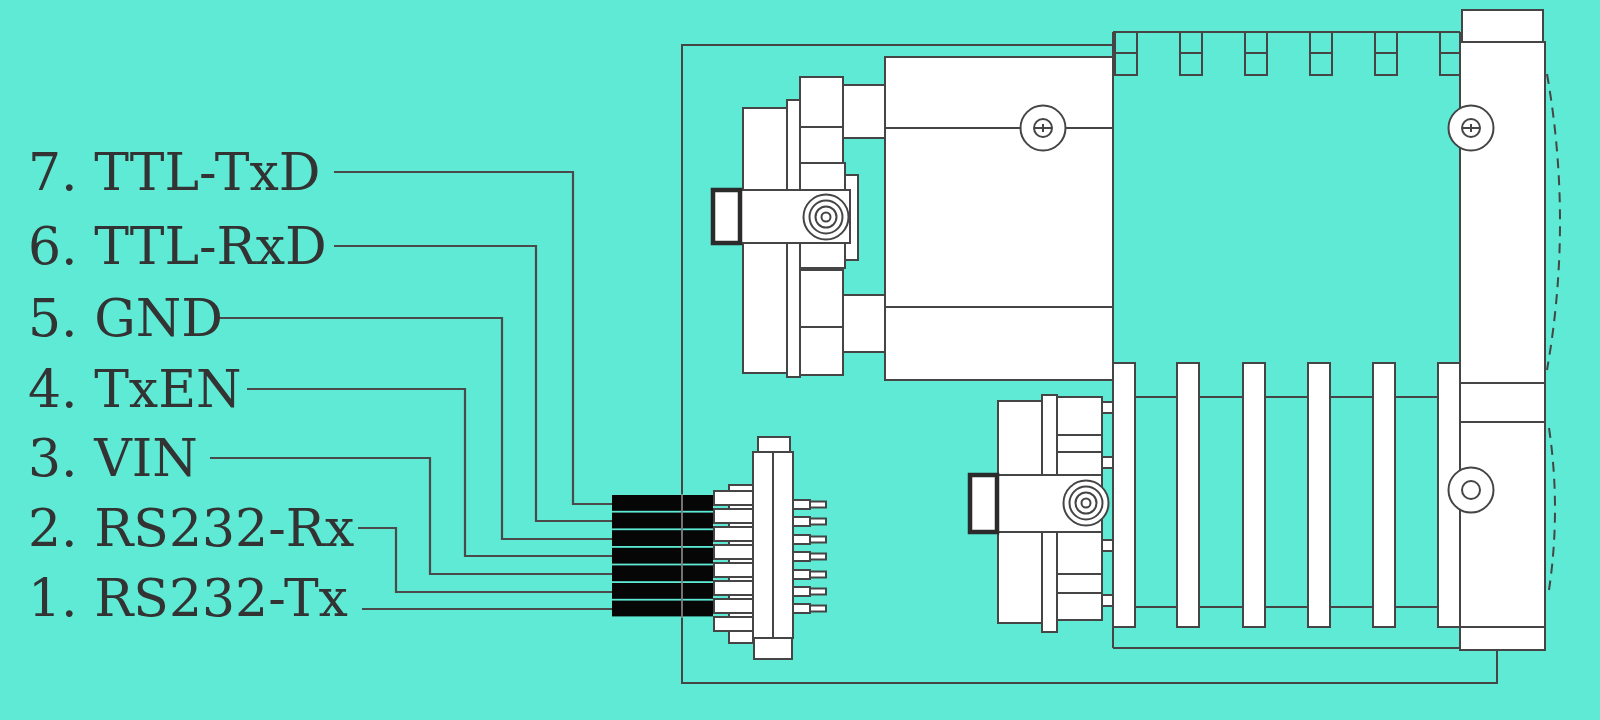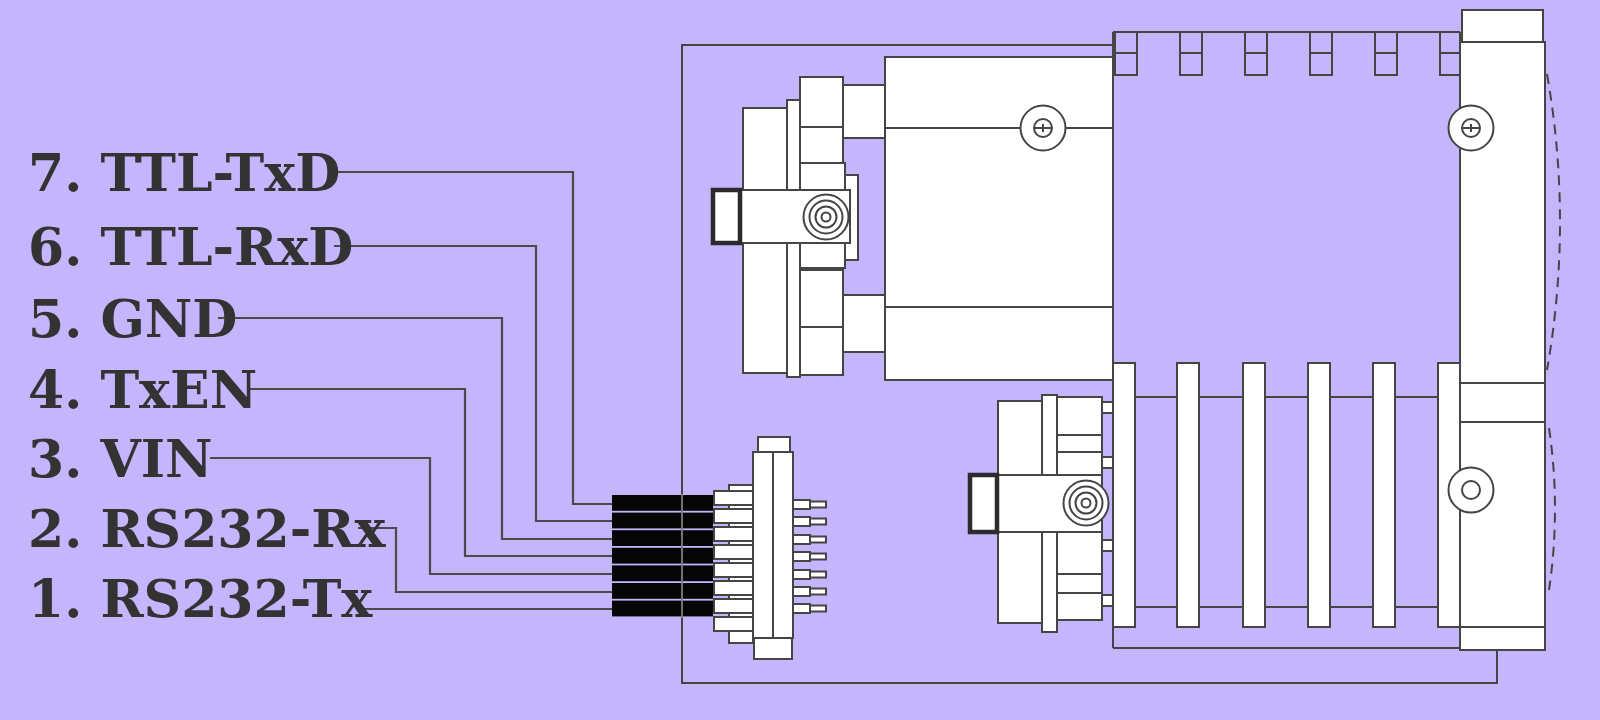--- a/index.html
+++ b/index.html
@@ -1,17 +1,17 @@
 <!DOCTYPE html>
 <html><head>
 <meta charset="utf-8">
 <style>
   html,body{margin:0;padding:0;background:#ffffff;}
-  .stage{position:relative;width:1600px;height:720px;background:#c4b5fd;overflow:hidden;
-         font-family:"DejaVu Serif","Liberation Serif",serif;font-weight:bold;}
+  .stage{position:relative;width:1600px;height:720px;background:#5eead4;overflow:hidden;
+         font-family:"DejaVu Serif","Liberation Serif",serif;}
   svg{display:block;}
   .lbl{font-family:"DejaVu Serif","Liberation Serif",serif;font-size:52px;fill:#333333;}
   .ln{stroke:#454545;stroke-width:2;fill:none;}
   .shape{stroke:#454545;stroke-width:2;fill:#ffffff;}
   .thick{stroke:#2b2b2b;stroke-width:4.5;fill:#ffffff;}
   .leader{stroke:#4a4a4a;stroke-width:2.2;fill:none;}
   .wire{stroke:none;}
   .dash{stroke:#454545;stroke-width:2;fill:none;stroke-dasharray:10 7;}
 </style>
 </head>

